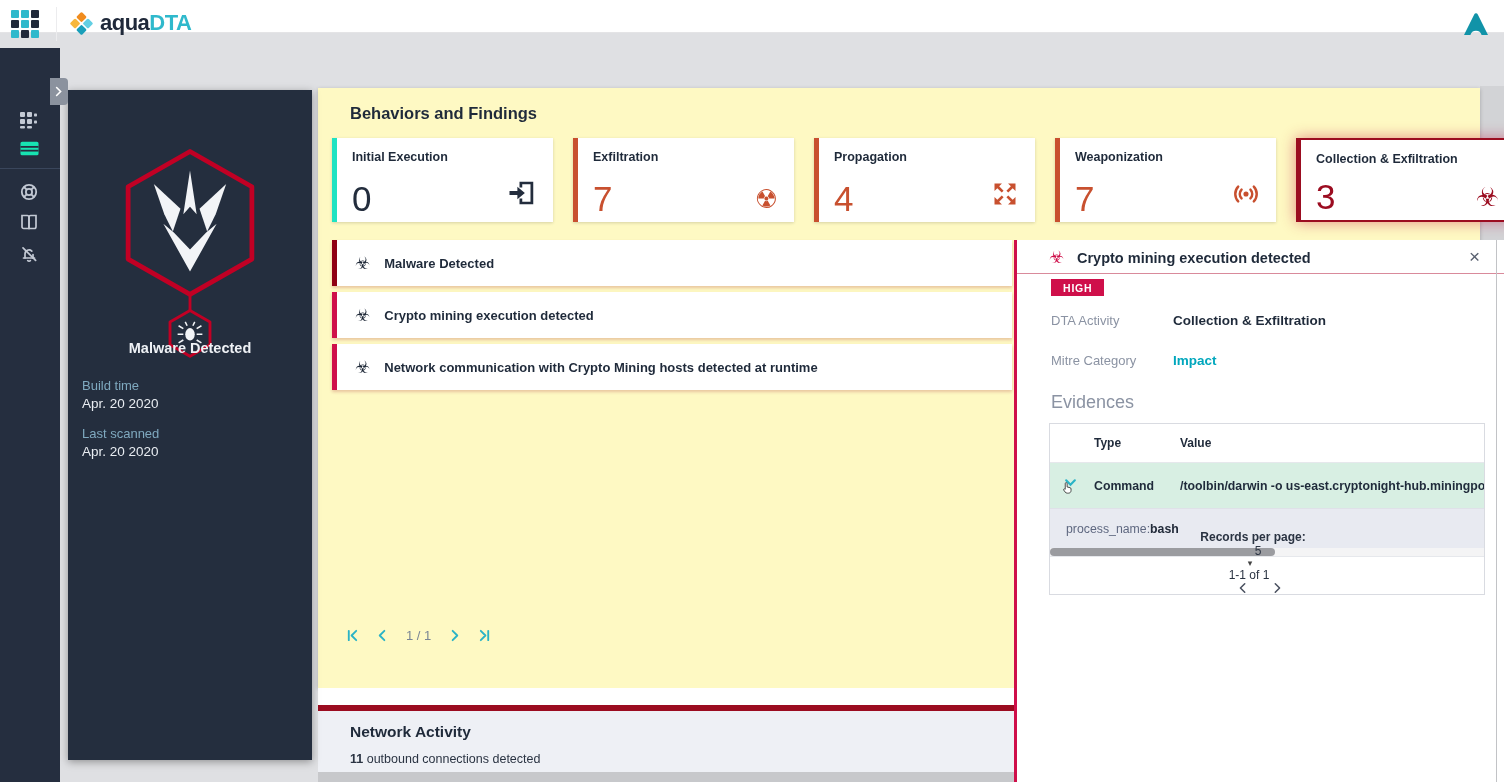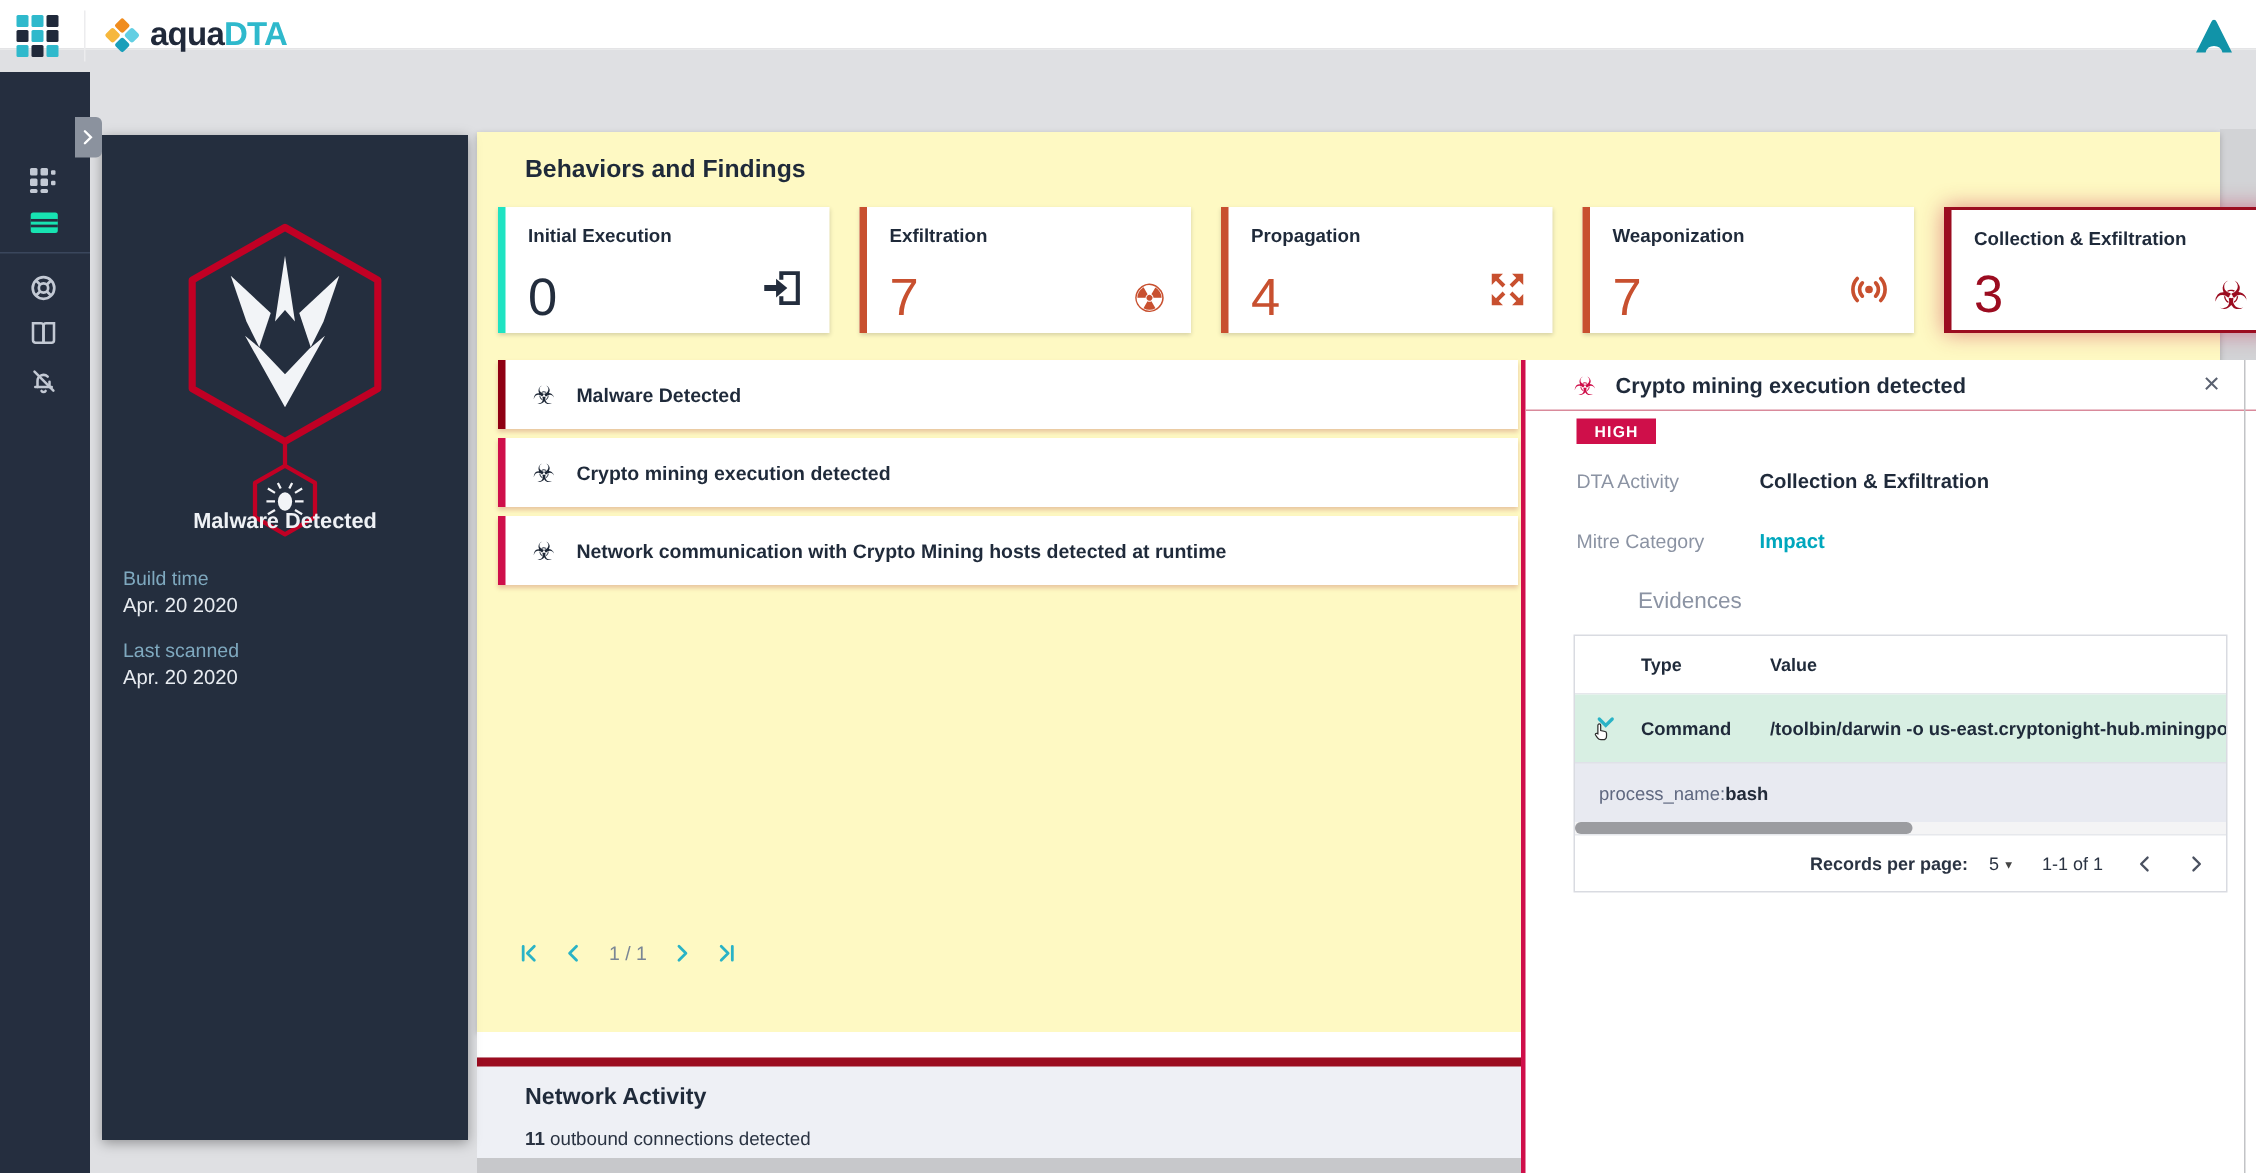--- a/index.html
+++ b/index.html
@@ -91,39 +91,39 @@
   .dp-header { position:absolute; left:0; top:0; width:100%; height:34px; border-bottom:1px solid #d98a9b; }
   .dp-bio { position:absolute; left:32px; top:7px; font-size:17px; color:#cf0f4a; }
   .dp-title { position:absolute; left:60px; top:10px; font-size:14.5px; font-weight:bold; color:#1f2a3a; }
   .dp-close { position:absolute; right:24px; top:6px; font-size:19px; color:#5a6170; cursor:pointer; }
   .dp-badge { position:absolute; left:34px; top:39px; background:#cf0f4a; color:#fff; font-size:10.5px;
               font-weight:bold; letter-spacing:.8px; padding:2.5px 12px; }
   .dp-field { position:absolute; left:34px; display:flex; }
   .dp-flabel { width:122px; font-size:13px; color:#8b93a3; }
   .dp-fvalue { font-size:13.5px; font-weight:bold; color:#1f2a3a; }
   .dp-link { color:#00a7bd; cursor:pointer; }
-  .ev-label { position:absolute; left:34px; top:152px; font-size:15px; color:#8b93a3;margin-left:41px; }
+  .ev-label { position:absolute; left:34px; top:152px; font-size:18px; color:#8b93a3; }
 
   .ev-table { position:absolute; left:32px; top:183px; width:436px; background:#fff;
               border:1px solid #d9dbe1; }
   .ev-grid { display:grid; grid-template-columns:44px 86px 1fr; align-items:center; }
   .ev-head { height:39px; border-bottom:1px solid #e6e8ec; font-size:12px; font-weight:bold; color:#1f2a3a; }
   .ev-row1 { height:45px; background:#d8efe3; cursor:pointer; }
   .ev-type { font-size:12.3px; font-weight:bold; color:#1f2a3a; }
   .ev-value { font-size:12.3px; font-weight:600; color:#1f2a3a; white-space:nowrap; overflow:hidden; }
   .ev-iconcell { position:relative; height:100%; }
   .ev-chev { position:absolute; left:14px; top:12px; }
   .ev-hand { position:absolute; left:10px; top:18px; }
   .ev-row2 { height:40px; background:#e8eaf1; border-top:1px solid #dfe1e8; display:flex;
              align-items:center; padding-left:16px; font-size:12.3px; }
   .ev-key { color:#5f6880; } .ev-bash { font-weight:bold; color:#222b3a; }
   .ev-scroll { height:8px; background:#f4f4f5; }
   .ev-thumb { width:225px; height:8px; background:#9b9ca0; border-radius:4px; cursor:pointer; }
   .ev-foot { height:38px; border-top:1px solid #e6e8ec; display:flex; align-items:center;
-             justify-content:flex-end; padding-right:14px; font-size:12px; color:#2a3342; }
+             justify-content:flex-end; padding-right:14px; font-size:12px; color:#2a3342;flex-direction:column; }
   .ev-foot .rpp { font-weight:bold; margin-right:14px; }
   .ev-foot .rval { margin-right:4px; }
   .ev-foot .caret { font-size:9px; color:#444; margin-right:20px; cursor:pointer; }
   .ev-foot .range { margin-right:22px; }
   .ev-foot .nav { display:flex; gap:22px; }
   .ev-foot .nav span { cursor:pointer; display:flex; }
 </style>
 </head>
 <body>
 

